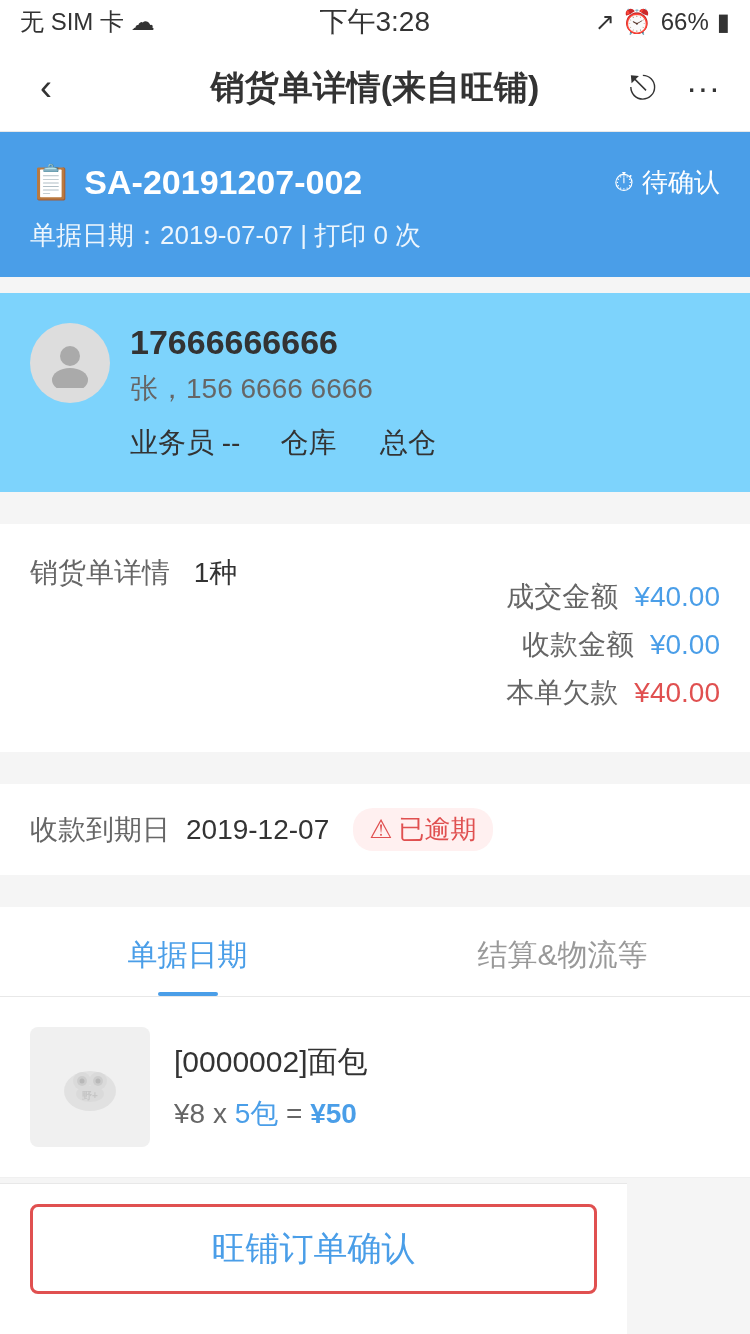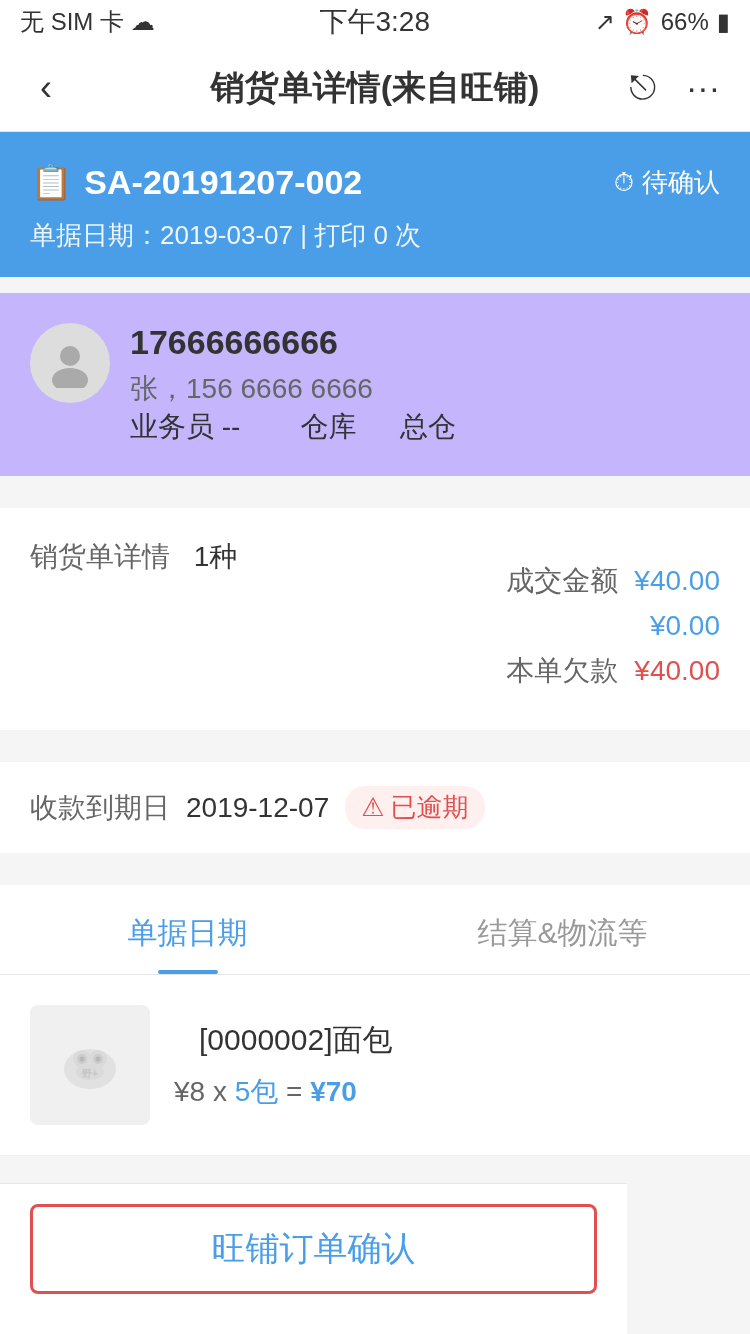--- a/index.html
+++ b/index.html
@@ -92,21 +92,21 @@
       align-items: center;
       gap: 8px;
     }
     .order-date {
       font-size: 26px;
       color: rgba(255,255,255,0.9);
     }
 
     
     .customer-section {
-      background: #c4b5fd;
+      background: #7dd3fc;
       padding: 30px;
       margin-bottom: 16px;
     }
     .customer-row {
       display: flex;
       align-items: flex-start;
       gap: 20px;
     }
     .customer-avatar {
       width: 80px;
@@ -121,25 +121,25 @@
     .customer-info { flex: 1; }
     .customer-name {
       font-size: 34px;
       font-weight: 600;
       color: #333;
       margin-bottom: 8px;
     }
     .customer-contact {
       font-size: 28px;
       color: #666;
-      margin-bottom: 0;
+      margin-bottom: 16px;
     }
     .customer-meta {
       display: flex;
-      gap: 60px;
+      gap: 40px;
       font-size: 28px;
       color: #666;
     }
     .customer-meta span { color: #333; }
 
     
     .stats-section {
       background: #fff;
       padding: 30px;
       margin-bottom: 16px;
@@ -178,21 +178,21 @@
       background: #fff;
       padding: 24px 30px;
       margin-bottom: 16px;
       display: flex;
       align-items: center;
       gap: 16px;
       font-size: 28px;
       color: #666;
     }
     .due-label { color: #666; }
-    .due-date { color: #333; margin-right: 0; }
+    .due-date { color: #333; margin-right: 8px; }
     .overdue-badge {
       background: #fff0f0;
       color: #e05050;
       padding: 4px 16px;
       border-radius: 20px;
       font-size: 26px;
       display: flex;
       align-items: center;
       gap: 6px;
     }
@@ -246,21 +246,20 @@
       justify-content: center;
       flex-shrink: 0;
       overflow: hidden;
     }
     .product-thumb svg { opacity: 0.4; }
     .product-details { flex: 1; }
     .product-name {
       font-size: 30px;
       color: #333;
       margin-bottom: 12px;
-      margin-left: 25px;
     }
     .product-price {
       font-size: 28px;
       color: #666;
     }
     .product-price .qty { color: #4a9ee8; }
     .product-price .total { color: #4a9ee8; font-weight: 600; }
 
     
     .empty-area {
@@ -328,21 +327,21 @@
   <div class="order-header-top">
     <div class="order-number">
       <span>📋</span>
       <span>SA-20191207-002</span>
     </div>
     <div class="order-status">
       <span>⏱</span>
       <span>待确认</span>
     </div>
   </div>
-  <div class="order-date">单据日期：2019-03-07 | 打印 0 次</div>
+  <div class="order-date">单据日期：2019-07-07 | 打印 0 次</div>
 </div>
 
 <div class="divider"></div>
 
 <div class="customer-section">
   <div class="customer-row">
     <div class="customer-avatar">
       <svg width="50" height="50" viewBox="0 0 50 50">
         <circle cx="25" cy="18" r="10" fill="#aaa"></circle>
         <ellipse cx="25" cy="42" rx="18" ry="12" fill="#aaa"></ellipse>
@@ -374,20 +373,21 @@
     <div class="stats-left">
       <span>销货单详情</span>
       <span class="value" style="margin-left:16px;">1种</span>
     </div>
     <div class="stats-right">
       <div class="stat-item">
         <span class="stat-label">成交金额</span>
         <span class="stat-value-blue">¥40.00</span>
       </div>
       <div class="stat-item">
+        <span class="stat-label">收款金额</span>
         <span class="stat-value-blue">¥0.00</span>
       </div>
       <div class="stat-item">
         <span class="stat-label">本单欠款</span>
         <span class="stat-value-red">¥40.00</span>
       </div>
     </div>
   </div>
 </div>
 
@@ -425,21 +425,21 @@
         <circle cx="48" cy="34" r="5" fill="#999"></circle>
         <circle cx="32" cy="34" r="2.5" fill="#666"></circle>
         <circle cx="48" cy="34" r="2.5" fill="#666"></circle>
         <ellipse cx="40" cy="47" rx="14" ry="8" fill="#bbb"></ellipse>
         <text x="40" y="52" text-anchor="middle" font-size="10" fill="#888" font-weight="bold">野+</text>
       </svg>
     </div>
     <div class="product-details">
       <div class="product-name">[0000002]面包</div>
       <div class="product-price">
-        <span>¥8 x </span><span class="qty">5包</span><span> = </span><span class="total">¥70</span>
+        <span>¥8 x </span><span class="qty">5包</span><span> = </span><span class="total">¥50</span>
       </div>
     </div>
   </div>
 </div>
 
 <div class="empty-area"></div>
 
 <div class="bottom-bar">
   <button class="confirm-btn">
     <span>旺铺订单确认</span>

